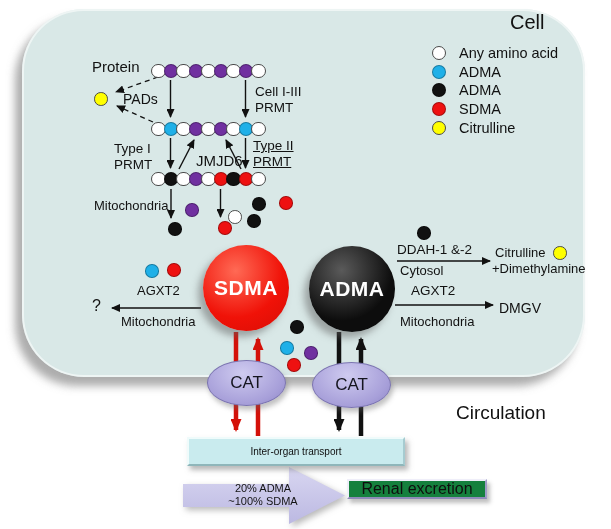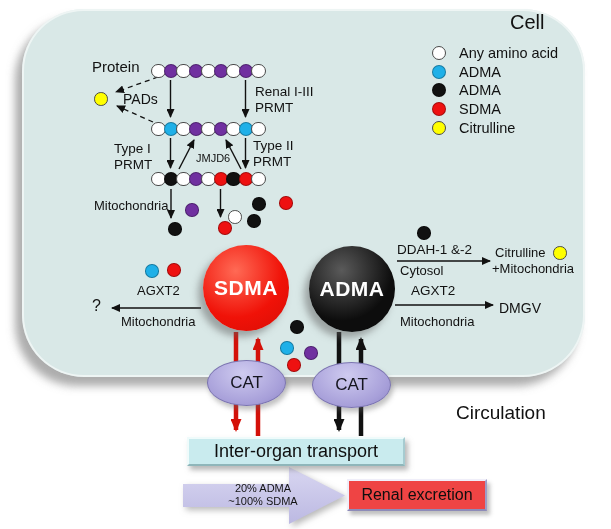--- a/index.html
+++ b/index.html
@@ -20,22 +20,22 @@
         background:radial-gradient(ellipse at 45% 28%,#cfcbf0,#a79fd9 68%,#8d85c5);
         border:1px solid #7b74b0;display:flex;align-items:center;justify-content:center;
         font-size:17px;color:#15151f;z-index:4;box-shadow:2px 4px 5px rgba(100,100,100,.4);}
   #cat-left{left:207px;top:360px;}
   #cat-right{left:312px;top:362px;}
   .box3d{position:absolute;display:flex;align-items:center;justify-content:center;
         color:#0e0e0e;z-index:5;box-sizing:border-box;}
   #transport-box{left:187px;top:437px;width:218px;height:29px;background:#c9ebee;
         border-top:2px solid #effbfb;border-left:2px solid #effbfb;
         border-bottom:2px solid #8fb6ba;border-right:2px solid #a6cbd0;
-        box-shadow:3px 4px 5px rgba(115,115,115,.5);font-size:18px;}
-  #renal-box{left:347px;top:479px;width:140px;height:32px;background:#ef4444;
+        box-shadow:3px 4px 5px rgba(115,115,115,.5);font-size:10px;}
+  #renal-box{left:347px;top:479px;width:140px;height:20px;background:#15803d;
         border-top:2px solid #efeef9;border-left:2px solid #efeef9;
         border-bottom:2px solid #8d8bb8;border-right:2px solid #9e9cc6;
         box-shadow:3px 4px 4px rgba(115,115,115,.45);font-size:16px;}
   #excretion-arrow{position:absolute;left:183px;top:467px;width:162px;height:57px;z-index:4;
         filter:drop-shadow(3px 3px 3px rgba(115,115,115,.5));}
   #excretion-arrow .shape{width:100%;height:100%;
         background:linear-gradient(180deg,#d8d6f1,#bcb9e2);
         clip-path:polygon(0px 17px,106px 17px,106px 0px,162px 28.5px,106px 57px,106px 40px,0px 40px);}
   #excretion-arrow .pct{position:absolute;left:22px;top:15px;width:116px;text-align:center;
         font-size:11px;line-height:1.22;color:#141414;}
@@ -111,35 +111,35 @@
         <span class="legend-label">SDMA</span>
       </div>
     <div class="legend-row">
         <span class="legend-dot" style="background: rgb(255, 255, 0); border: 1.3px solid rgb(74, 74, 74);"></span>
         <span class="legend-label">Citrulline</span>
       </div>
   </div>
 
   <div class="lbl" style="left:92px;top:58px;font-size:15px;">Protein</div>
   <div class="lbl" style="left:123px;top:91px;font-size:14px;">PADs</div>
-  <div class="lbl" style="left:255px;top:84px;font-size:13.5px;">Renal I-III
+  <div class="lbl" style="left:255px;top:84px;font-size:13.5px;">Cell I-III
 PRMT</div>
   <div class="lbl" style="left:114px;top:141px;font-size:13.5px;">Type I
 PRMT</div>
-  <div class="lbl" style="left:196px;top:152px;font-size:11px;">JMJD6</div>
-  <div class="lbl" style="left:253px;top:138px;font-size:13.5px;">Type II
+  <div class="lbl" style="left:196px;top:152px;font-size:15px;">JMJD6</div>
+  <div class="lbl" style="left:253px;top:138px;font-size:13.5px;text-decoration:underline;">Type II
 PRMT</div>
   <div class="lbl" style="left:94px;top:198px;font-size:13px;">Mitochondria</div>
   <div class="lbl" style="left:92px;top:297px;font-size:16px;">?</div>
   <div class="lbl" style="left:137px;top:283px;font-size:13px;">AGXT2</div>
   <div class="lbl" style="left:121px;top:314px;font-size:13px;">Mitochondria</div>
   <div class="lbl" style="left:397px;top:242px;font-size:13.5px;">DDAH-1 &amp;-2</div>
   <div class="lbl" style="left:400px;top:263px;font-size:13px;">Cytosol</div>
   <div class="lbl" style="left:495px;top:245px;font-size:13px;">Citrulline</div>
-  <div class="lbl" style="left:492px;top:261px;font-size:13px;">+Mitochondria</div>
+  <div class="lbl" style="left:492px;top:261px;font-size:13px;">+Dimethylamine</div>
   <div class="lbl" style="left:411px;top:283px;font-size:13.5px;">AGXT2</div>
   <div class="lbl" style="left:499px;top:300px;font-size:14px;">DMGV</div>
   <div class="lbl" style="left:400px;top:314px;font-size:13px;">Mitochondria</div>
 
   <div class="big-circle" id="sdma-circle">
       <span>SDMA</span>
     </div>
   <div class="big-circle" id="adma-circle">
       <span>ADMA</span>
     </div>

